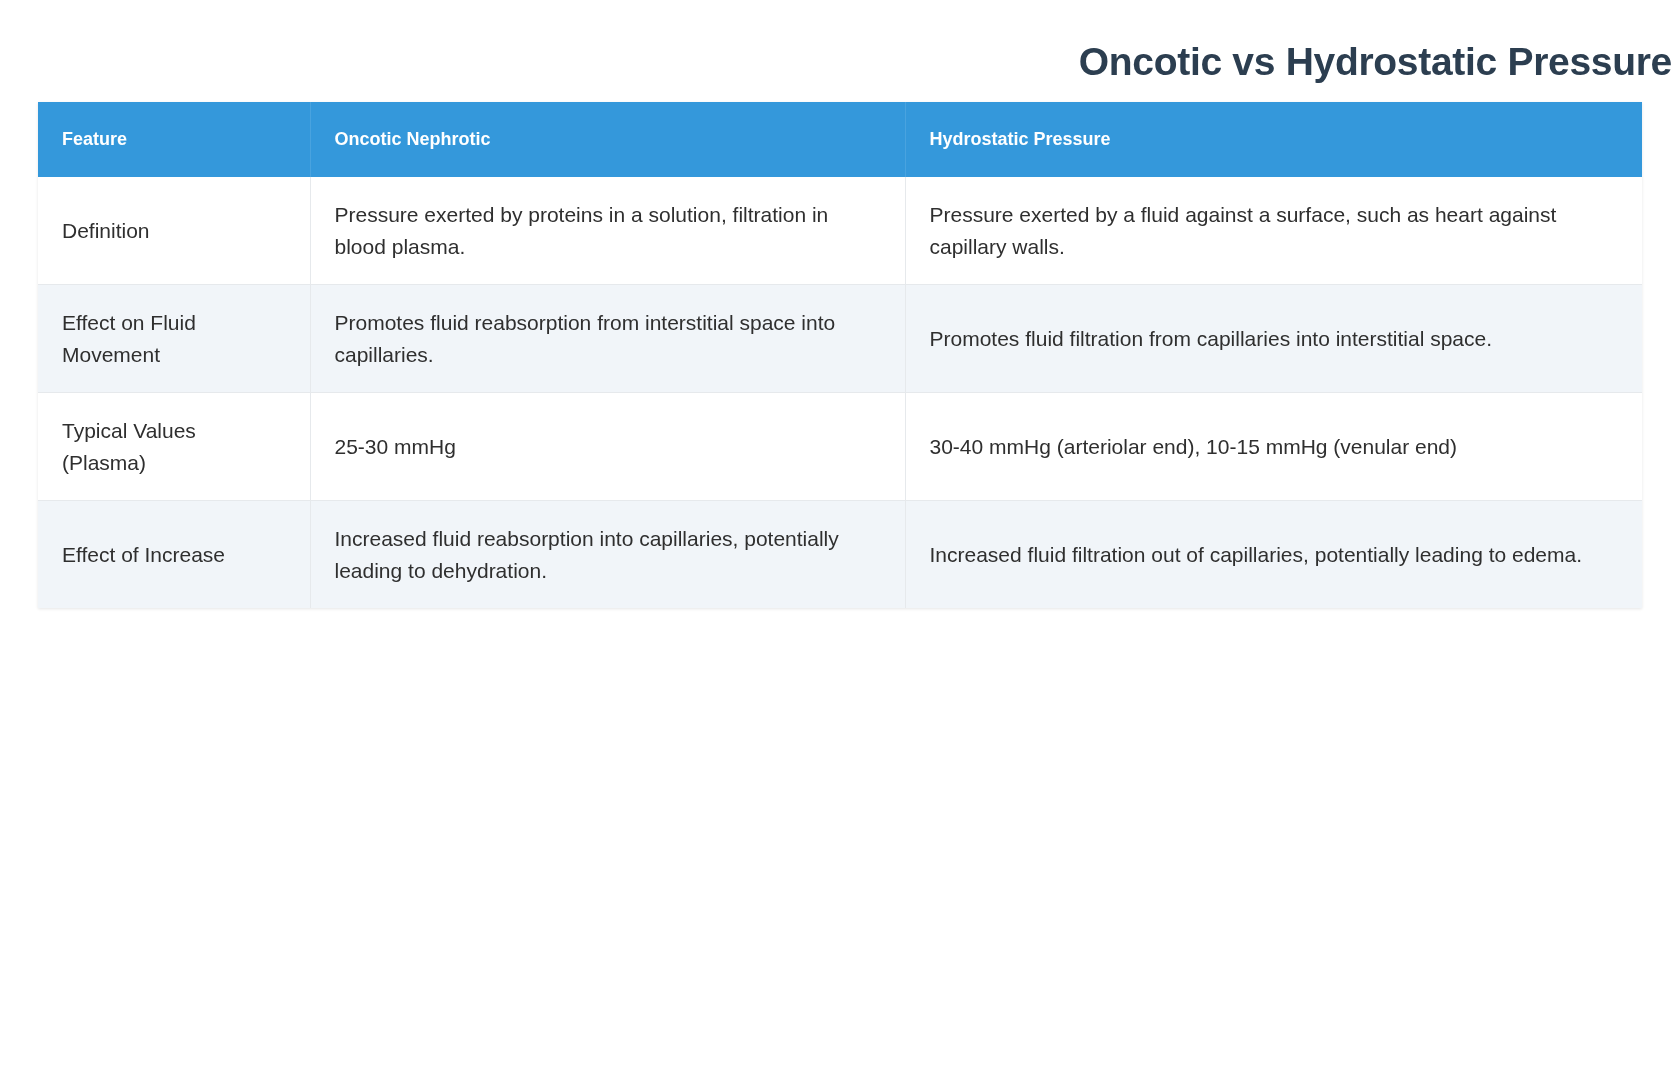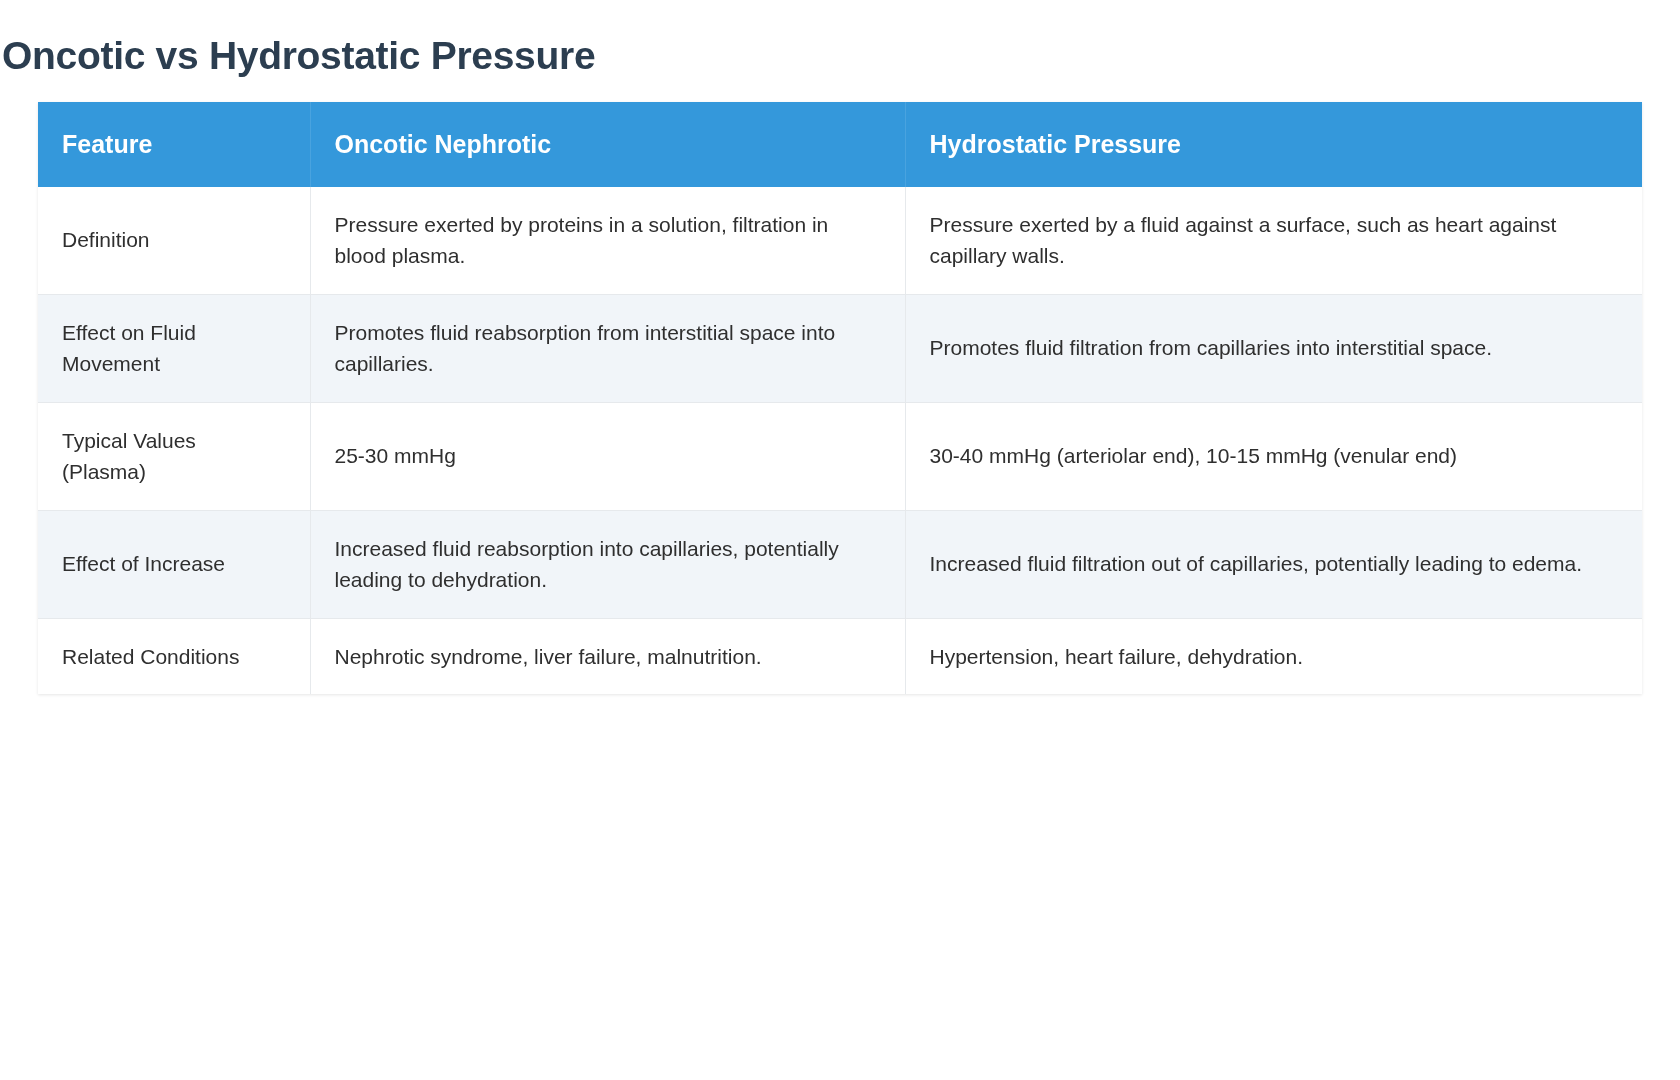--- a/index.html
+++ b/index.html
@@ -16,26 +16,26 @@
     width: 1680px;
     height: 1080px;
     box-sizing: border-box;
     padding: 0;
     position: relative;
     background: #ffffff;
     overflow: hidden;
   }
 
   .page-title {
-    text-align: left;
+    text-align: right;
     font-size: 39px;
     font-weight: bold;
     color: #2c3e50;
     letter-spacing: -0.3px;
-    margin: 2px;
+    margin: 8px;
     padding-top: 32px;
     padding-bottom: 0;
     line-height: 1.15;
   }
 
   .table-wrap {
     position: absolute;
     left: 38px;
     top: 102px;
     width: 1604px;
@@ -49,21 +49,21 @@
     box-shadow: 0 1px 3px rgba(0,0,0,0.10);
   }
 
   table.compare col.c1 { width: 272px; }
   table.compare col.c2 { width: 595px; }
   table.compare col.c3 { width: 737px; }
 
   table.compare thead th {
     background: #3498db;
     color: #ffffff;
-    font-size: 25px;
+    font-size: 18px;
     font-weight: bold;
     text-align: left;
     padding: 26px 24px 26px 24px;
     vertical-align: middle;
     border: none;
     border-right: 1px solid #49a3df;
     line-height: 1.3;
   }
   table.compare thead th:last-child { border-right: none; }
 
@@ -130,22 +130,17 @@
           <tr>
             <td class="feature-cell">Typical Values (Plasma)</td>
             <td>25-30 mmHg</td>
             <td>30-40 mmHg (arteriolar end), 10-15 mmHg (venular end)</td>
           </tr>
           <tr>
             <td class="feature-cell">Effect of Increase</td>
             <td>Increased fluid reabsorption into capillaries, potentially leading to dehydration.</td>
             <td>Increased fluid filtration out of capillaries, potentially leading to edema.</td>
           </tr>
-          <tr>
-            <td class="feature-cell">Related Conditions</td>
-            <td>Nephrotic syndrome, liver failure, malnutrition.</td>
-            <td>Hypertension, heart failure, dehydration.</td>
-          </tr>
         </tbody>
     </table>
   </div>
 
 </div>
 
 </body></html>

